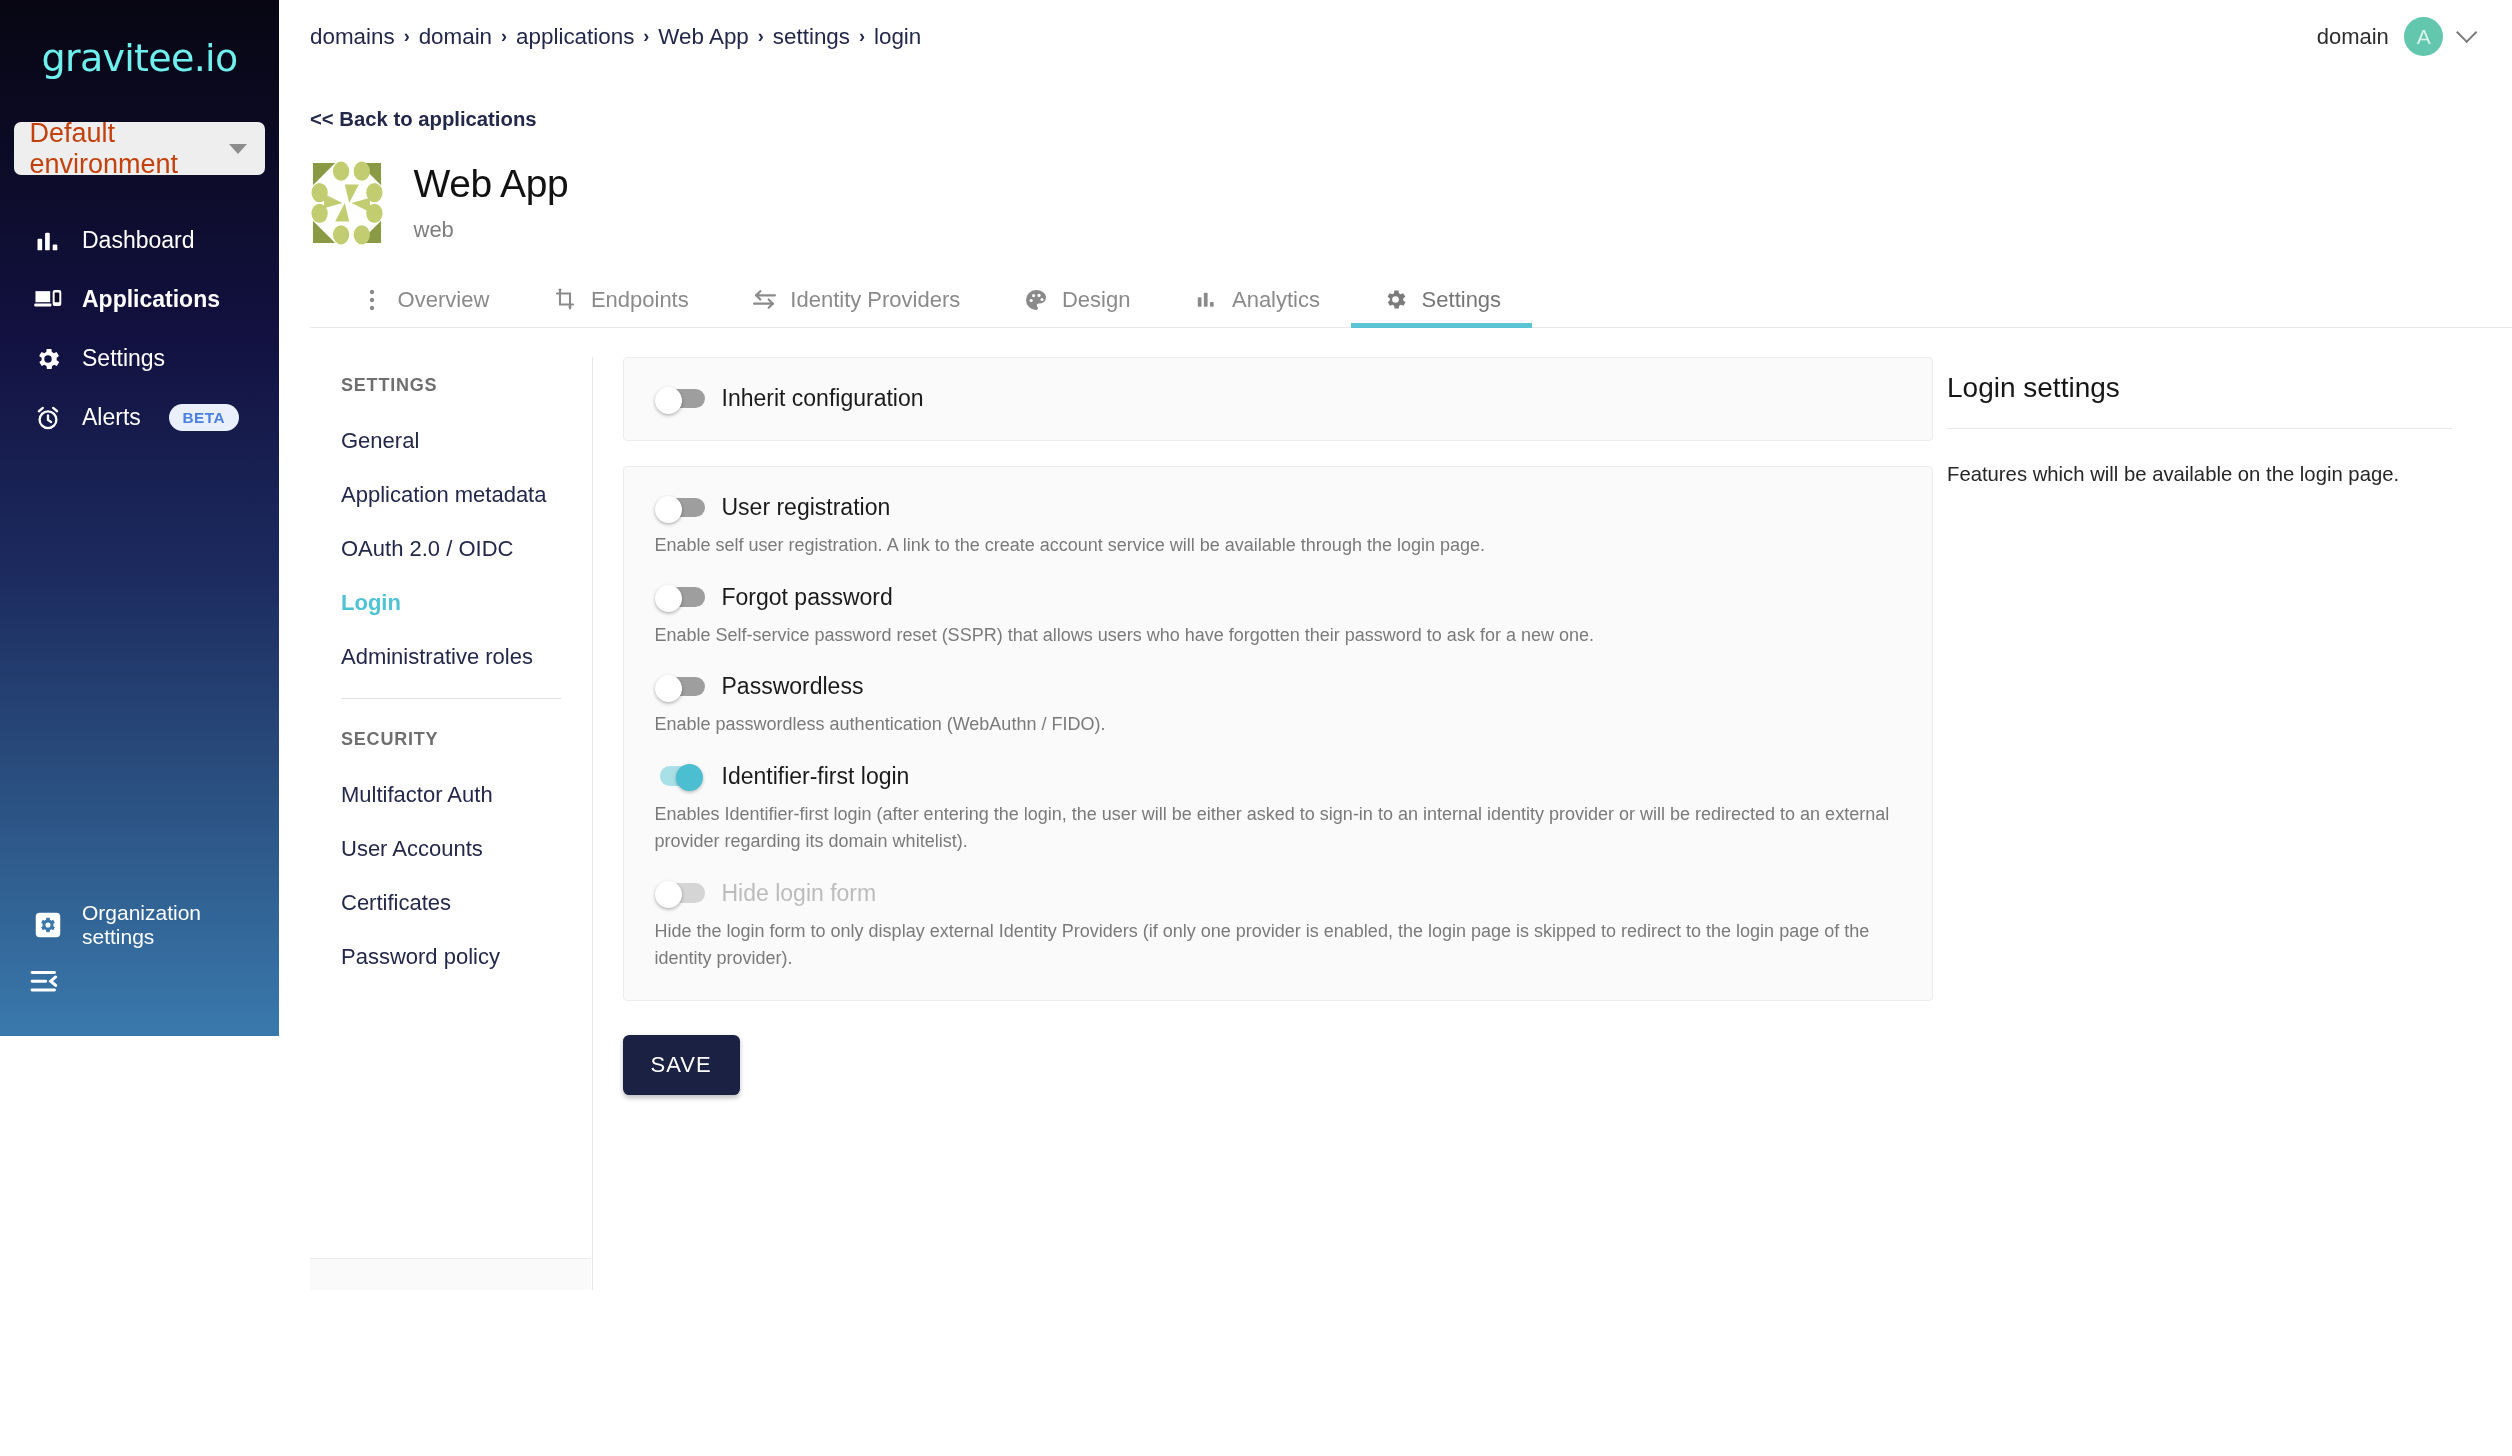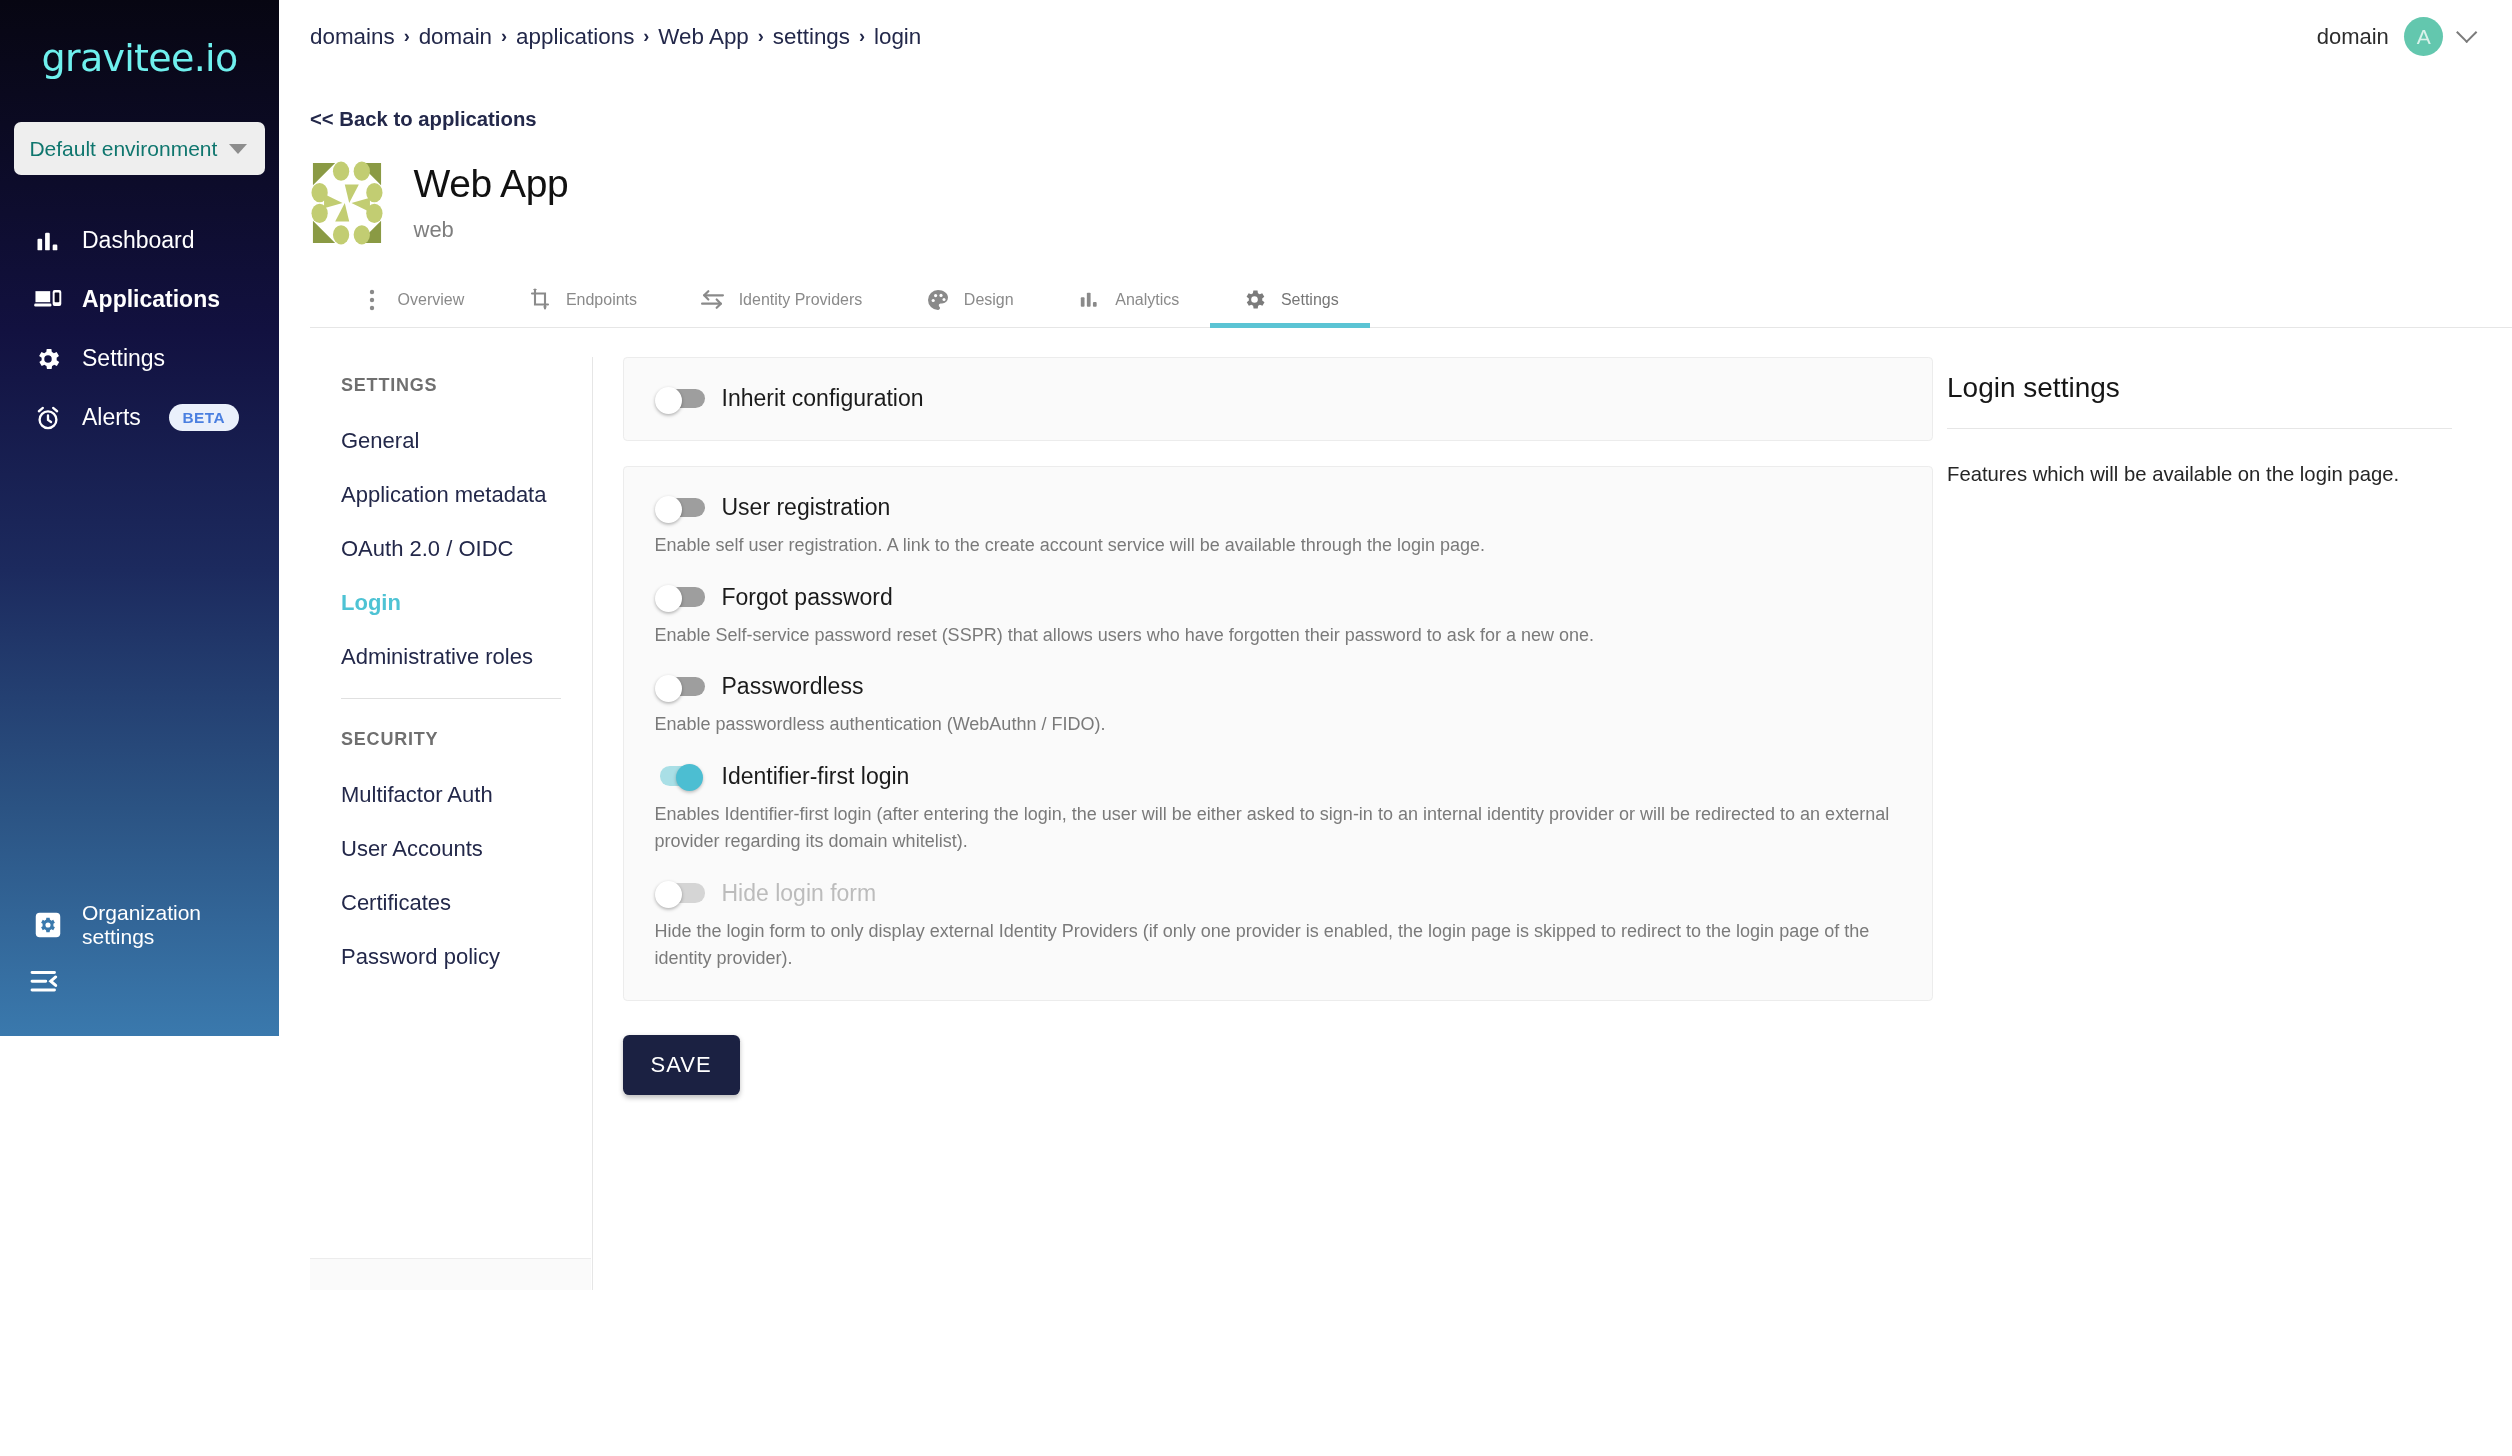--- a/index.html
+++ b/index.html
@@ -35,21 +35,21 @@
   .env-select {
     margin: 42px 14px 0 14px;
     height: 53px;
     background: #eeeeee;
     border-radius: 7px;
     display: flex; align-items: center;
     padding: 0 15.4px;
     position: relative;
   }
   .env-select .env-label {
-    font-size: 21px; color: #0f766e;
+    font-size: 27px; color: #c2410c;
   }
   .env-caret {
     position: absolute; right: 18px; top: 50%;
     transform: translateY(-50%);
     width: 0; height: 0;
     border-left: 9px solid transparent;
     border-right: 9px solid transparent;
     border-top: 10.5px solid #8d8d8d;
   }
 
@@ -127,21 +127,21 @@
   .tabs {
     display: flex; align-items: stretch;
     margin-top: 28px;
     border-bottom: 1.4px solid #e6e6e6;
     height: 55px;
     padding-left: 17px;
   }
   .tab {
     display: flex; align-items: center; gap: 12.6px;
     padding: 0 31px;
-    color: #8a8a8a; font-size: 16px;
+    color: #8a8a8a; font-size: 22px;
     position: relative;
   }
   .tab.active { color: #767676; }
   .tab.active:after {
     content:""; position: absolute; left: 0; right: 0; bottom: -1.4px;
     height: 4.9px; background: #5bc4d4;
   }
   .tab-icon { width: 27px; height: 27px; display:flex; align-items:center; justify-content:center; }
 
   .body-row { display: flex; margin-top: 29.5px; }

